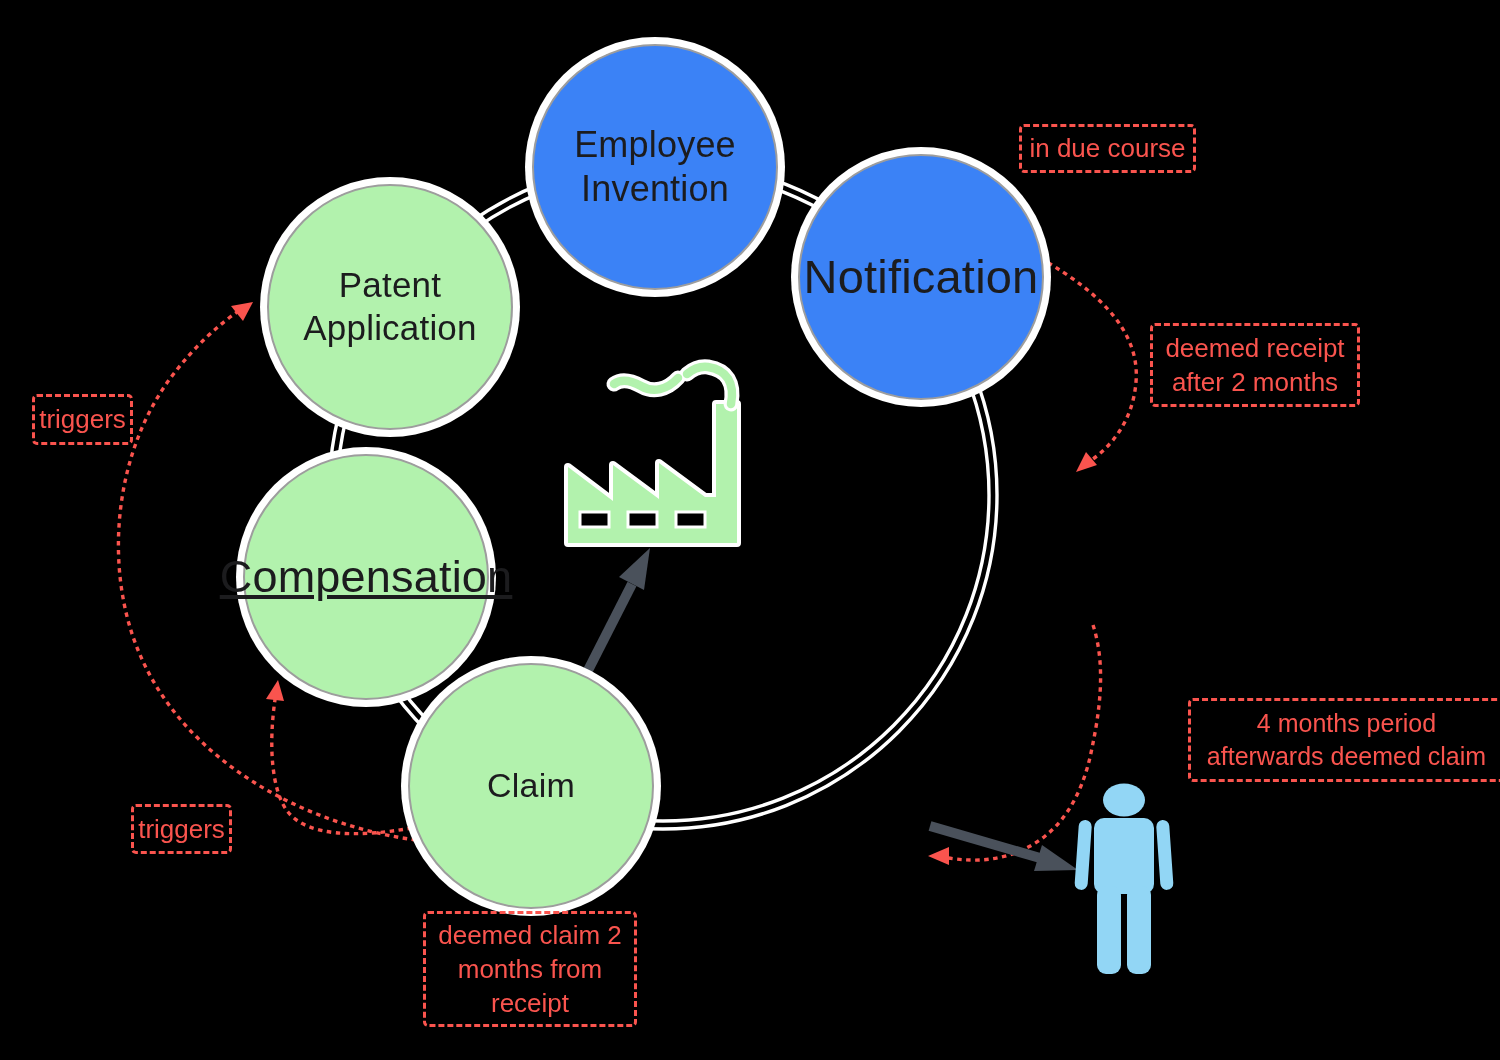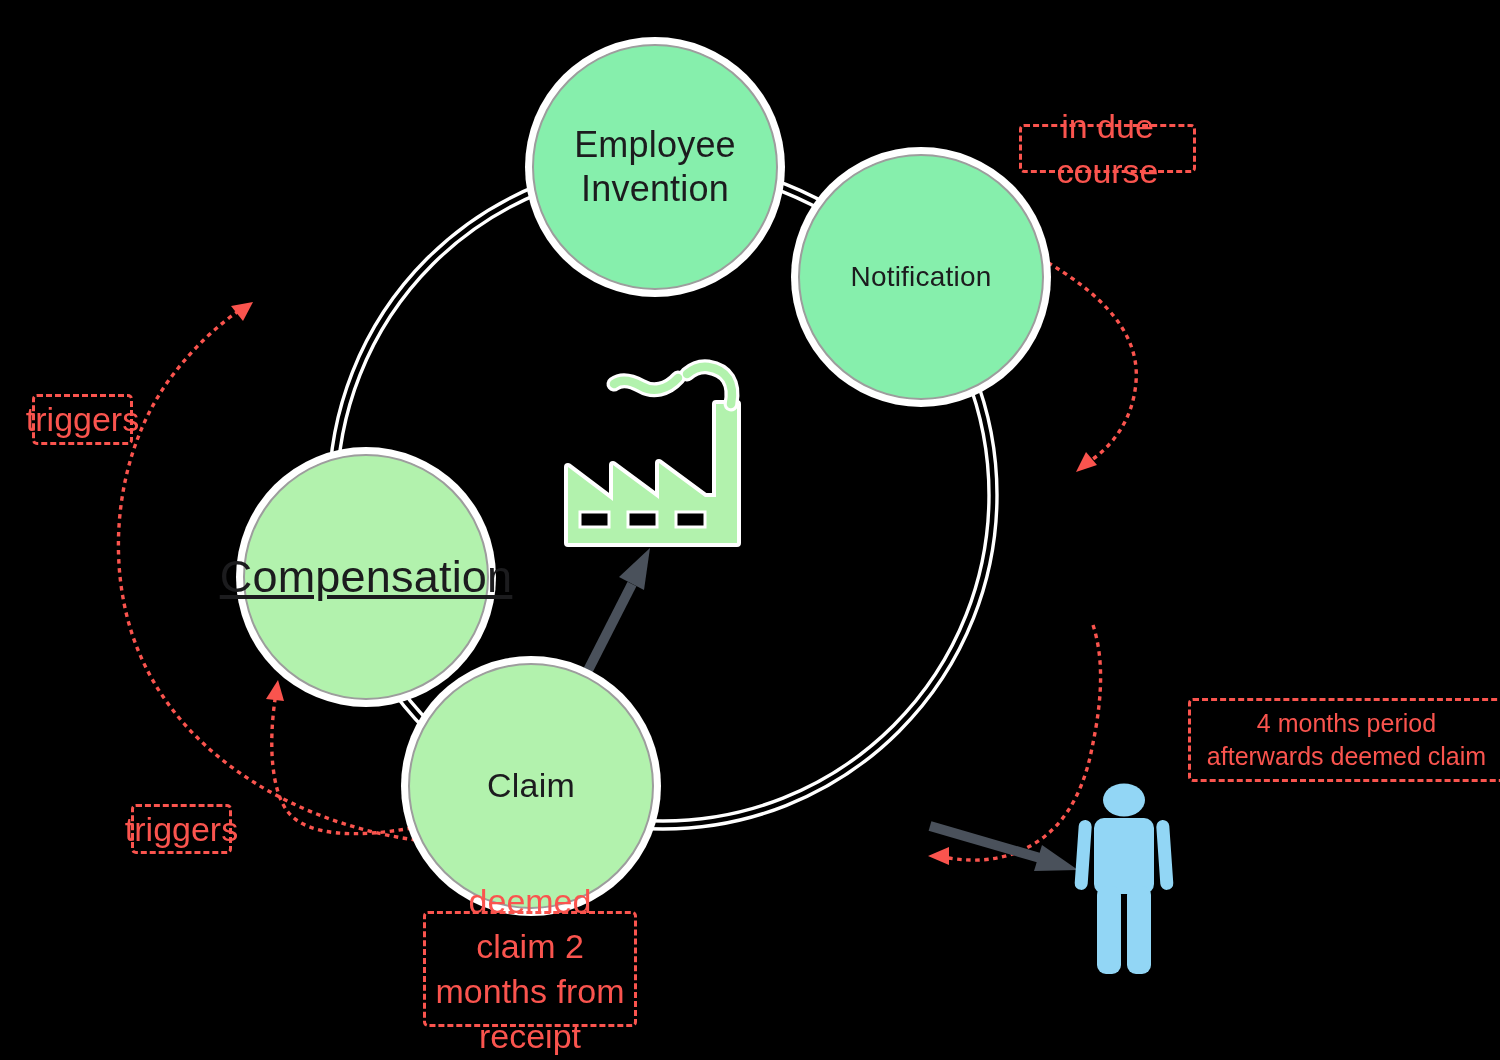--- a/index.html
+++ b/index.html
@@ -19,32 +19,32 @@
     border-radius:50%;
     border:2px solid #9d9d9d;
     box-shadow:0 0 0 7px #ffffff;
     display:flex;align-items:center;justify-content:center;
     text-align:center;
     white-space:pre-line;
     color:#1c1c1e;
     line-height:1.22;
     letter-spacing:.2px;
   }
-  .node.blue{background:#86efac;}
+  .node.blue{background:#3b82f6;}
   .node.green{background:#b2f2ad;}
   .ann{
     position:absolute;
     box-sizing:border-box;
     border:3px dashed #fa544e;
     border-radius:5px;
     color:#fa544e;
     display:flex;align-items:center;justify-content:center;
     text-align:center;
     white-space:pre-line;
-    font-size:34px;
+    font-size:26px;
     line-height:1.32;
     padding:2px 6px;
   }
 </style>
 </head>
 <body>
 
 <div id="stage">
 
   <svg class="canvas" width="1500" height="1060" viewBox="0 0 1500 1060">
@@ -101,31 +101,35 @@
       <rect x="1079" y="820" width="13" height="70" rx="6.5" transform="rotate(4 1085 822)"></rect>
       <rect x="1156" y="820" width="13" height="70" rx="6.5" transform="rotate(-4 1163 822)"></rect>
       <rect x="1097" y="886" width="24" height="88" rx="9"></rect>
       <rect x="1127" y="886" width="24" height="88" rx="9"></rect>
     </g>
   </svg>
 
   <div class="node blue" style="left:532px;top:44px;font-size:36px;">Employee
 Invention</div>
 
-  <div class="node blue" style="left:798px;top:154px;font-size:28px;">Notification</div>
+  <div class="node blue" style="left:798px;top:154px;font-size:47px;">Notification</div>
 
 
 
   <div class="node green" style="left:408px;top:663px;font-size:34px;text-align:center;">Claim</div>
 
   <div class="node green" style="left:243px;top:454px;font-size:45px;text-decoration:underline;">Compensation</div>
 
+  <div class="node green" style="left:267px;top:184px;font-size:35px;">Patent
+Application</div>
 
   <div class="ann" style="left:1019px;top:124px;width:177px;height:49px;">in due course</div>
 
+  <div class="ann" style="left:1150px;top:323px;width:210px;height:84px;">deemed receipt
+after 2 months</div>
 
   <div class="ann" style="left:1188px;top:698px;width:317px;height:84px;font-size:25px;">4 months period
 afterwards deemed claim</div>
 
   <div class="ann" style="left:423px;top:911px;width:214px;height:116px;">deemed claim 2
 months from
 receipt</div>
 
   <div class="ann" style="left:32px;top:394px;width:101px;height:51px;">triggers</div>
 

